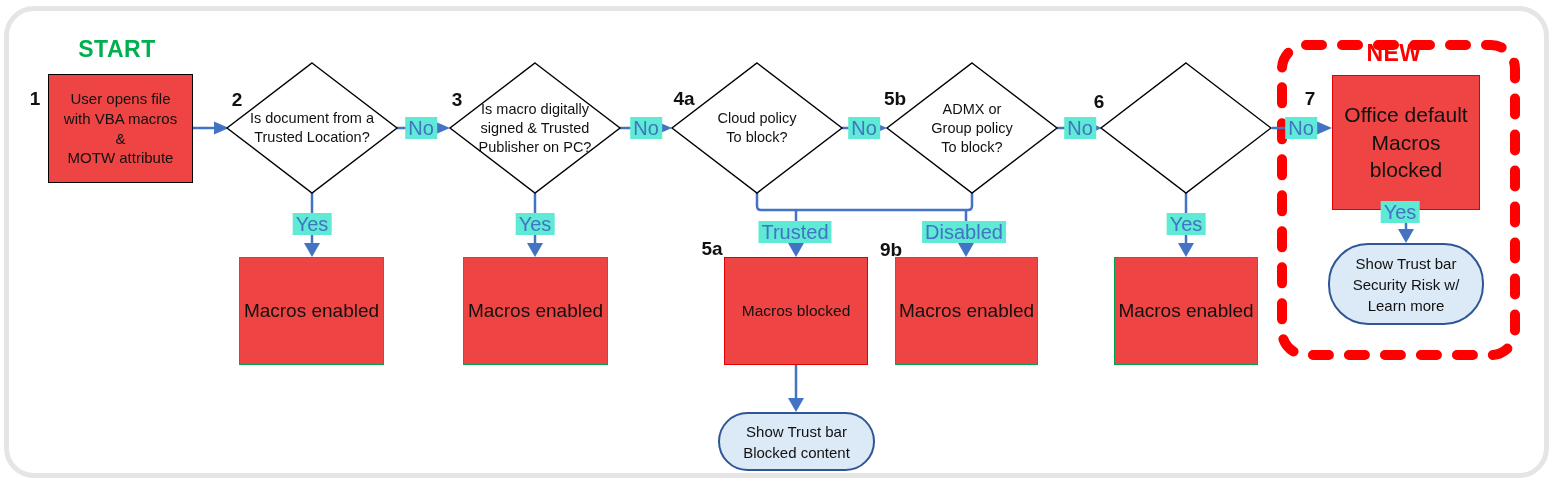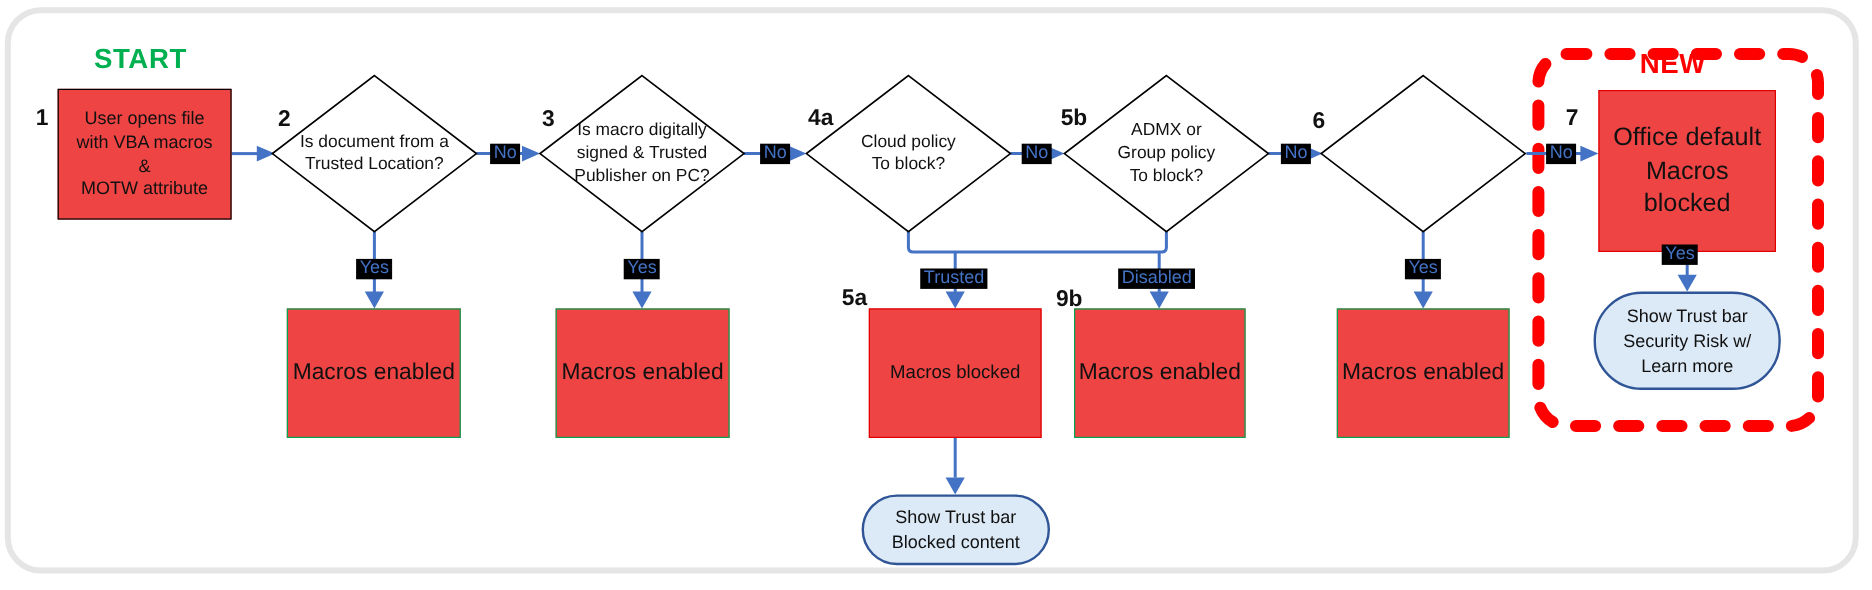--- a/index.html
+++ b/index.html
@@ -22,21 +22,21 @@
   .red-box{border:1.5px solid #e00000;font-size:15.5px;}
   .terminator{
     border:2px solid #2f5597;background:#dce9f6;line-height:1.4;
   }
   .dtext{
     position:absolute;transform:translate(-50%,-50%);width:172px;
     text-align:center;white-space:pre-line;font-size:14.5px;line-height:1.3;
   }
   .lbl{
     position:absolute;transform:translate(-50%,-50%);
-    color:#4472c4;background:#000000;padding:0 3px;font-size:15px;line-height:1.1;
+    color:#4472c4;background:#5eead4;padding:0 3px;font-size:20px;line-height:1.1;
   }
   .num{
     position:absolute;transform:translate(-50%,-50%);
     font-weight:bold;font-size:19px;color:#111;background:transparent;
   }
   .start-lbl{
     position:absolute;transform:translate(-50%,-50%);
     color:#00b050;font-weight:bold;font-size:23px;letter-spacing:.5px;
   }
   .new-lbl{

